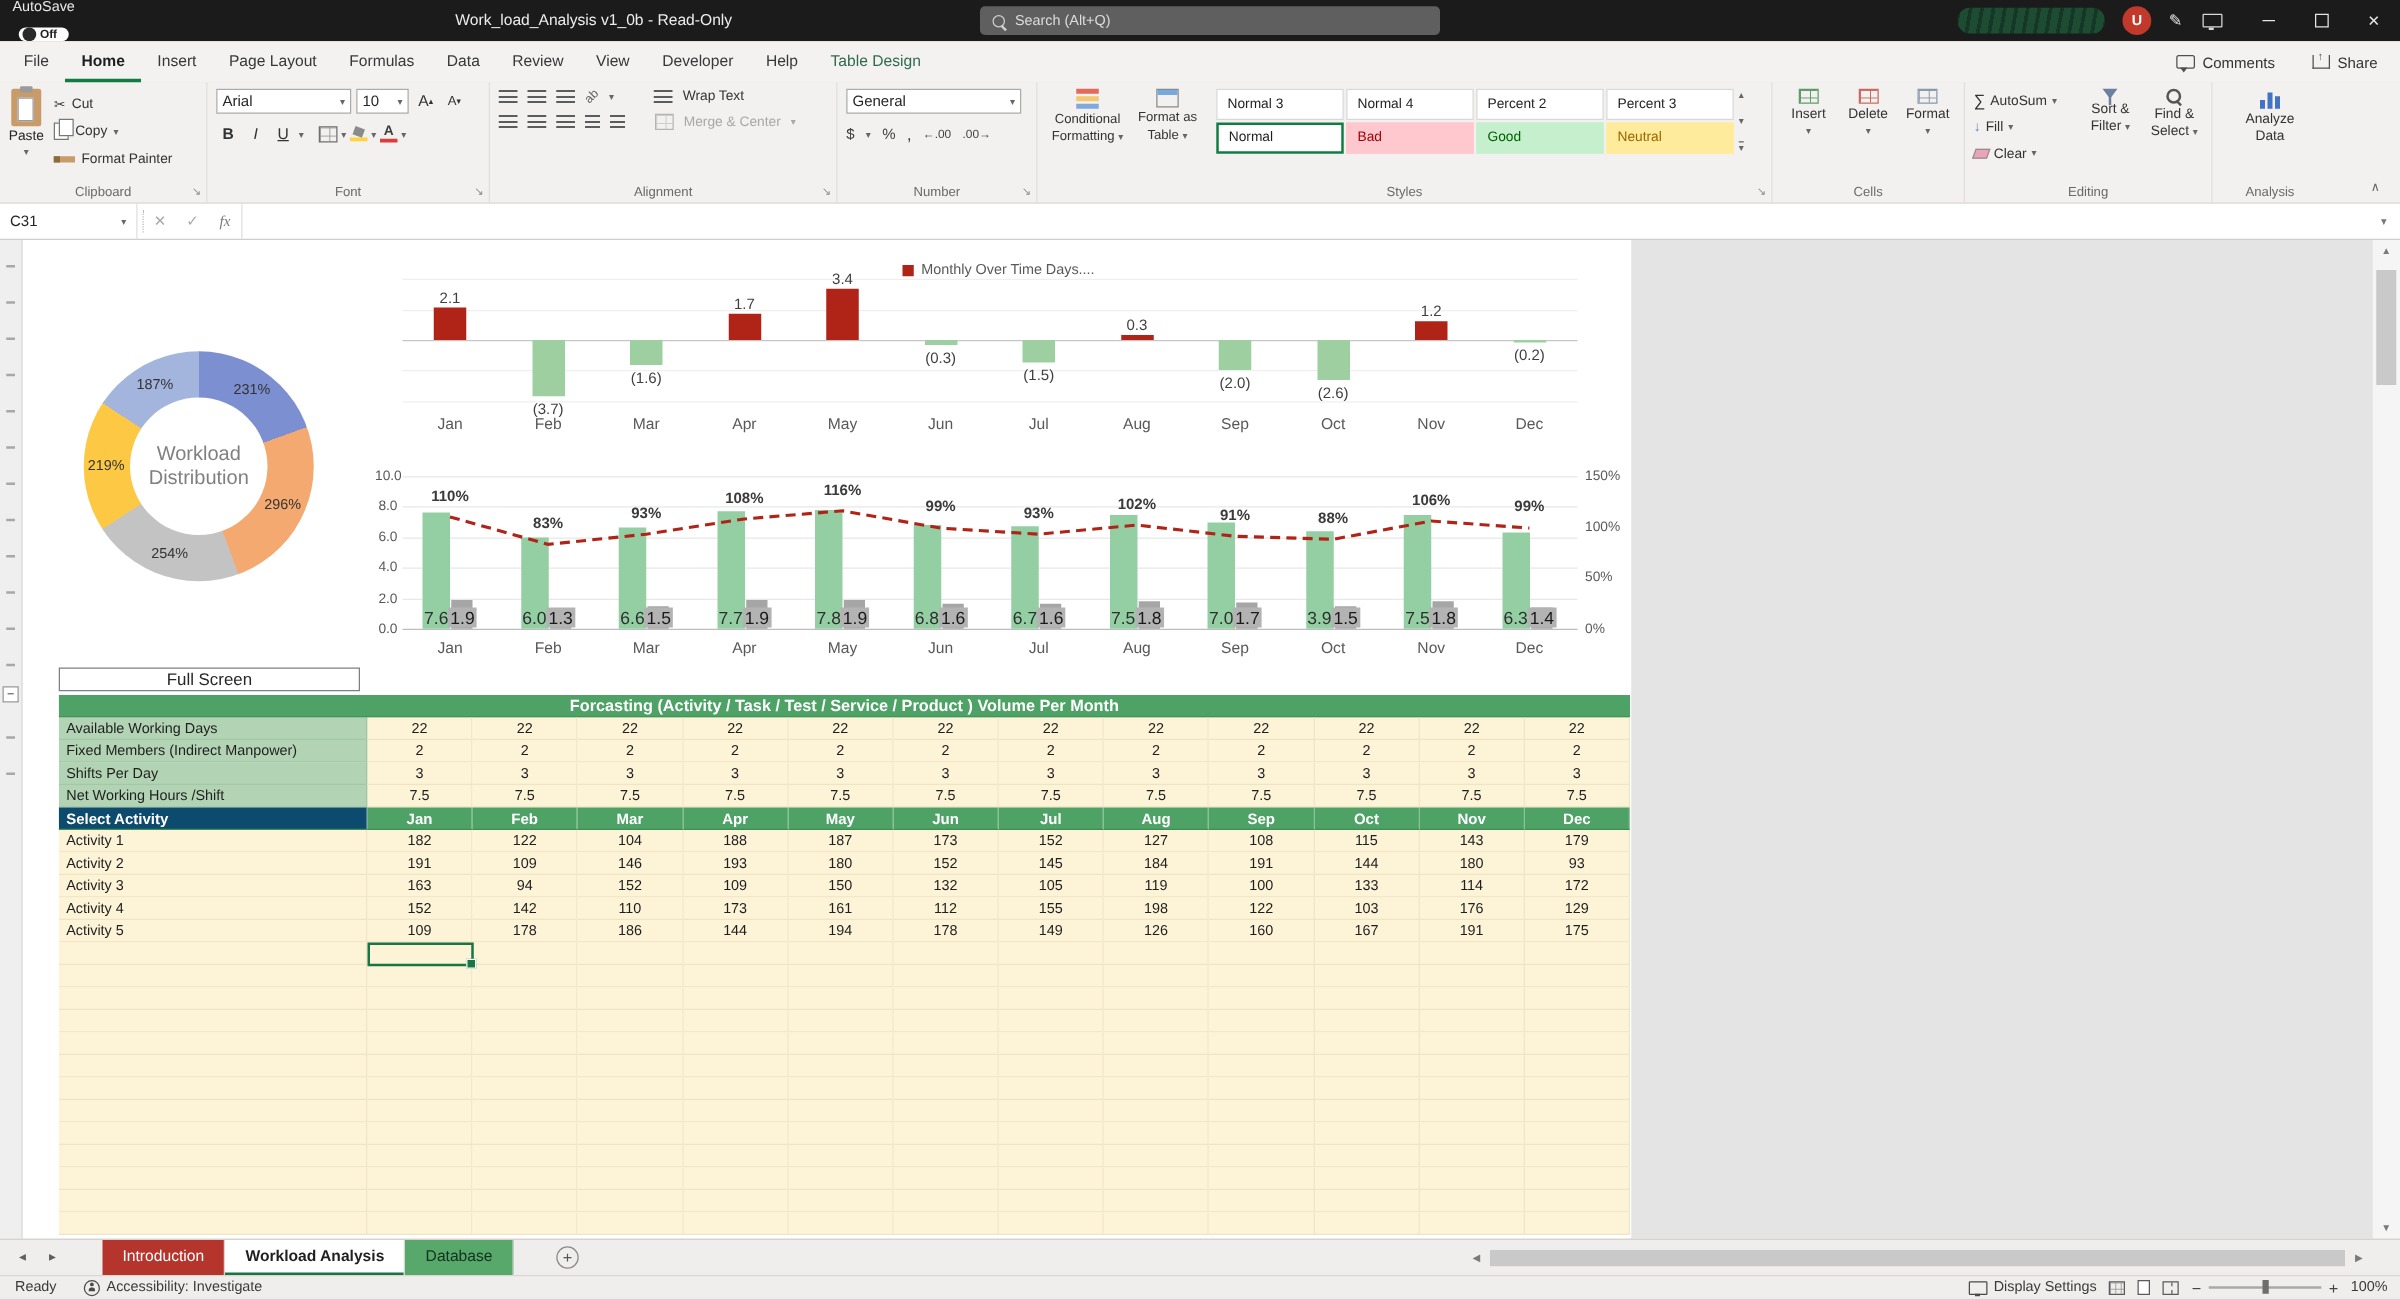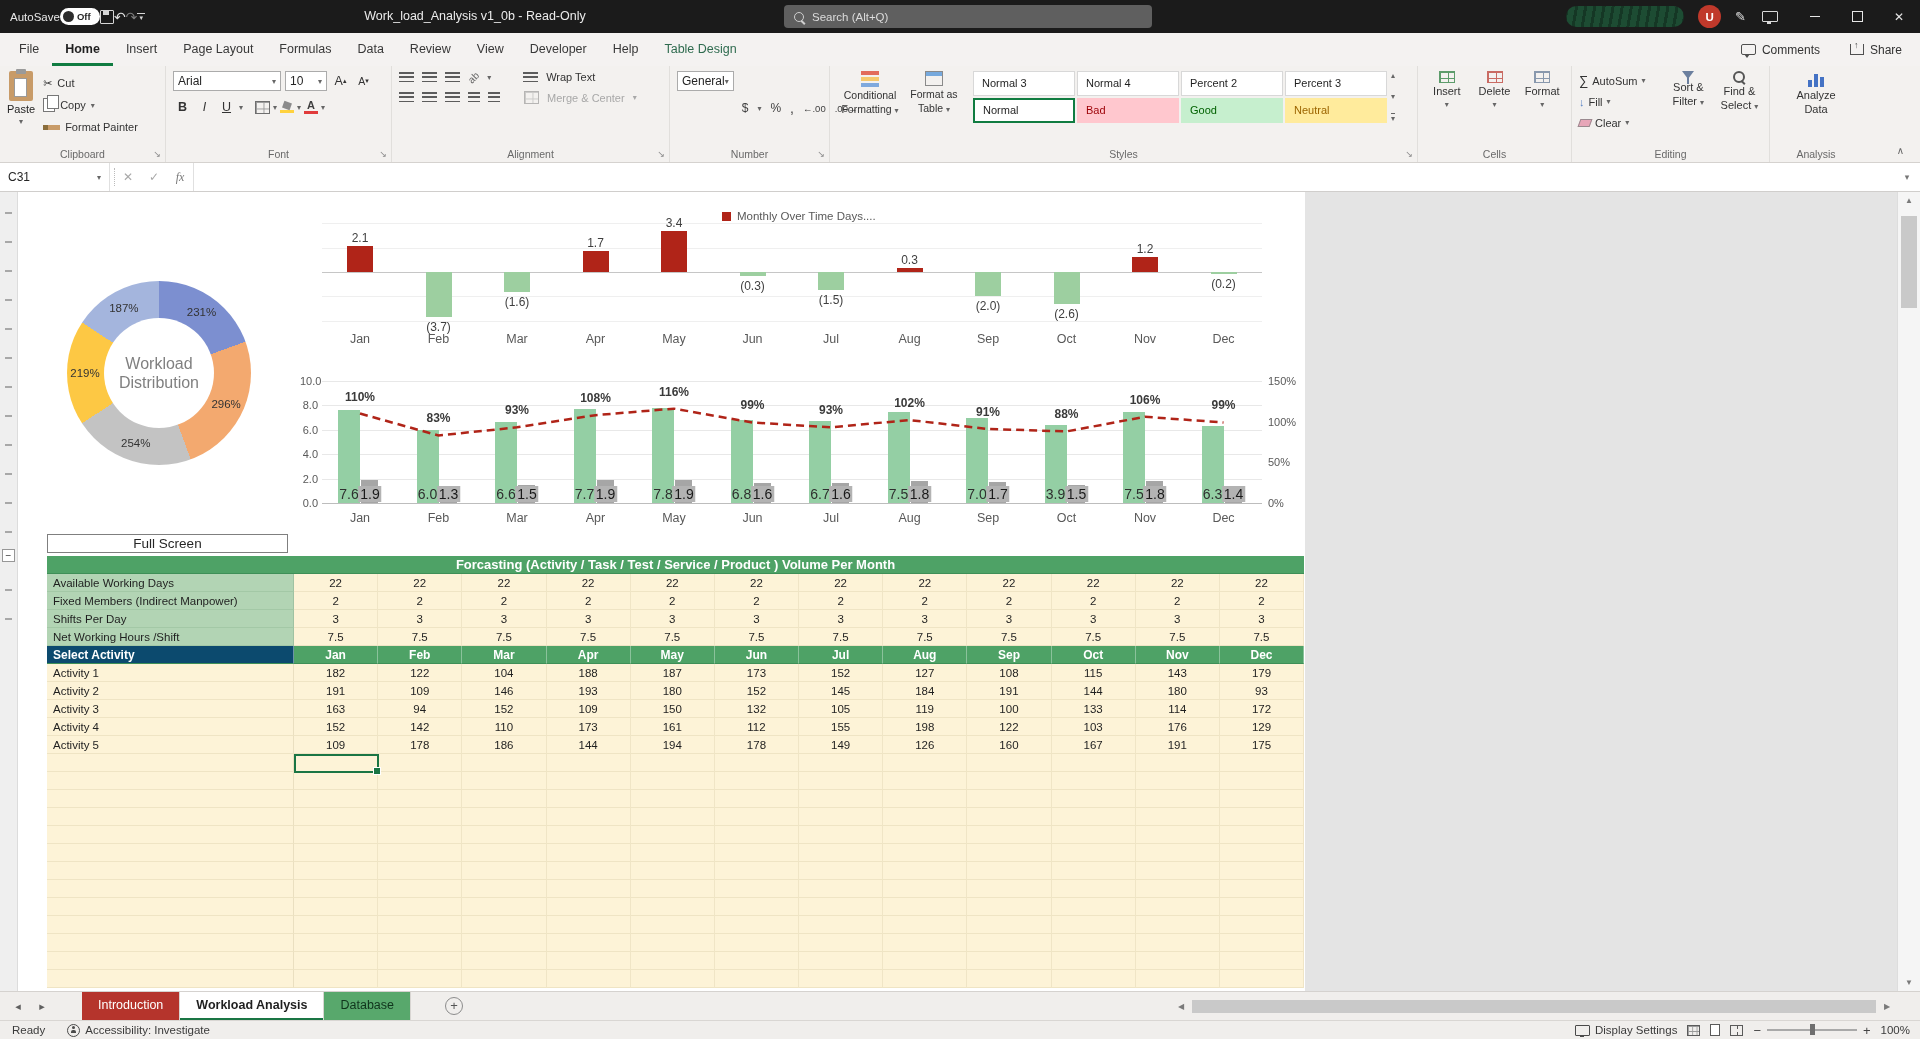--- a/index.html
+++ b/index.html
@@ -1,20 +1,20 @@
 <!DOCTYPE html>
 <html><head>
 <meta charset="utf-8">
 <style>
 html,body{margin:0;padding:0;}
 body{width:1920px;height:1039px;position:relative;overflow:hidden;background:#e4e4e4;
      font-family:"Liberation Sans","DejaVu Sans",sans-serif;color:#252525;}
 
 #titlebar{position:absolute;left:0;top:0;width:1920px;height:33px;background:#1b1b1b;color:#e8e8e8;}
-.qat{position:absolute;left:10px;top:0;height:33px;display:flex;align-items:center;font-size:11.5px;}
+.qat{position:absolute;left:10px;top:0;height:33px;display:flex;align-items:center;gap:10px;font-size:11.5px;flex-direction:column;}
 .tgl{width:40px;height:17px;border-radius:9px;background:#fdfdfd;display:flex;align-items:center;gap:3px;padding:0 3px;box-sizing:border-box;cursor:default;}
 .knob{width:11px;height:11px;border-radius:50%;background:#2a2a2a;}
 .tgl-txt{font-size:9.5px;color:#1f1f1f;font-weight:bold;}
 .save-ico{width:12px;height:12px;border:1.5px solid #d6d6d6;border-radius:1px;position:relative;}
 .save-ico div{position:absolute;left:2px;top:0;width:6px;height:4px;background:#d6d6d6;}
 .qglyph{font-size:14px;color:#e0e0e0;}
 .qglyph.dis{color:#7d7d7d;}
 .cust{display:flex;flex-direction:column;align-items:center;gap:1px;}
 .cust .bar{width:8px;height:1.5px;background:#d6d6d6;}
 .cust .chv{font-size:7px;color:#d6d6d6;line-height:5px;}
@@ -347,21 +347,21 @@
         <span class="grid-ico" style="opacity:.45;"></span>
         <span style="font-size:11px;color:#a8a8a8;">Merge &amp; Center</span>
         <span class="chev" style="color:#a8a8a8;">▾</span>
       </div>
     </div>
     <div class="glabel">Alignment</div>
     <div class="launcher">↘</div>
   </div>
 
   <div class="rgroup" style="left:670px;width:160px;">
-    <div class="gbody" style="display:flex;flex-direction:row;gap:8px;">
+    <div class="gbody" style="display:flex;flex-direction:column;gap:8px;">
       <div class="combo" style="width:140px;">
           <span>General</span>
           <span class="chev">▾</span>
         </div>
       <div style="display:flex;gap:9px;align-items:center;font-size:12px;color:#3f3f3f;">
         <span>$</span>
           <span class="chev">▾</span>
         <span>%</span>
         <span style="font-size:14px;">,</span>
         <span style="font-size:9.5px;">←.00</span>

